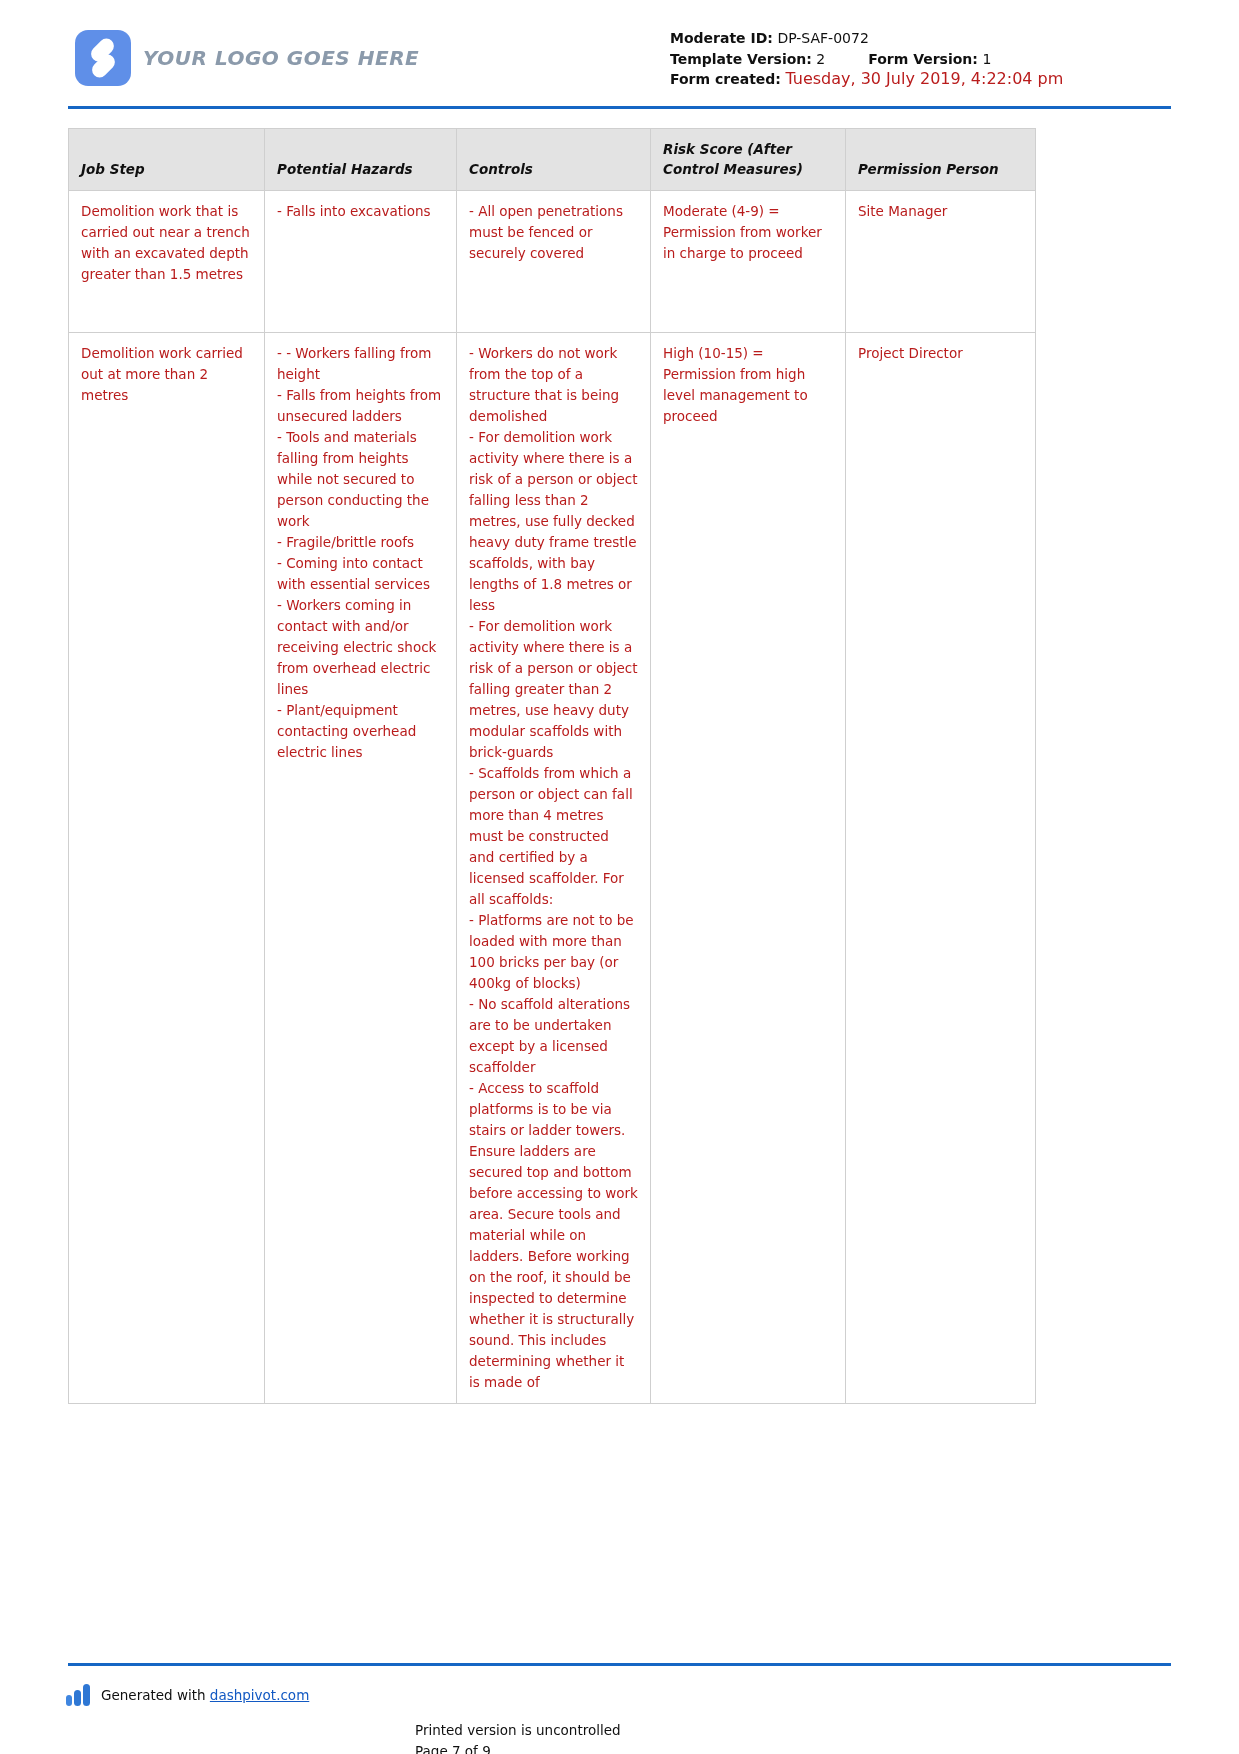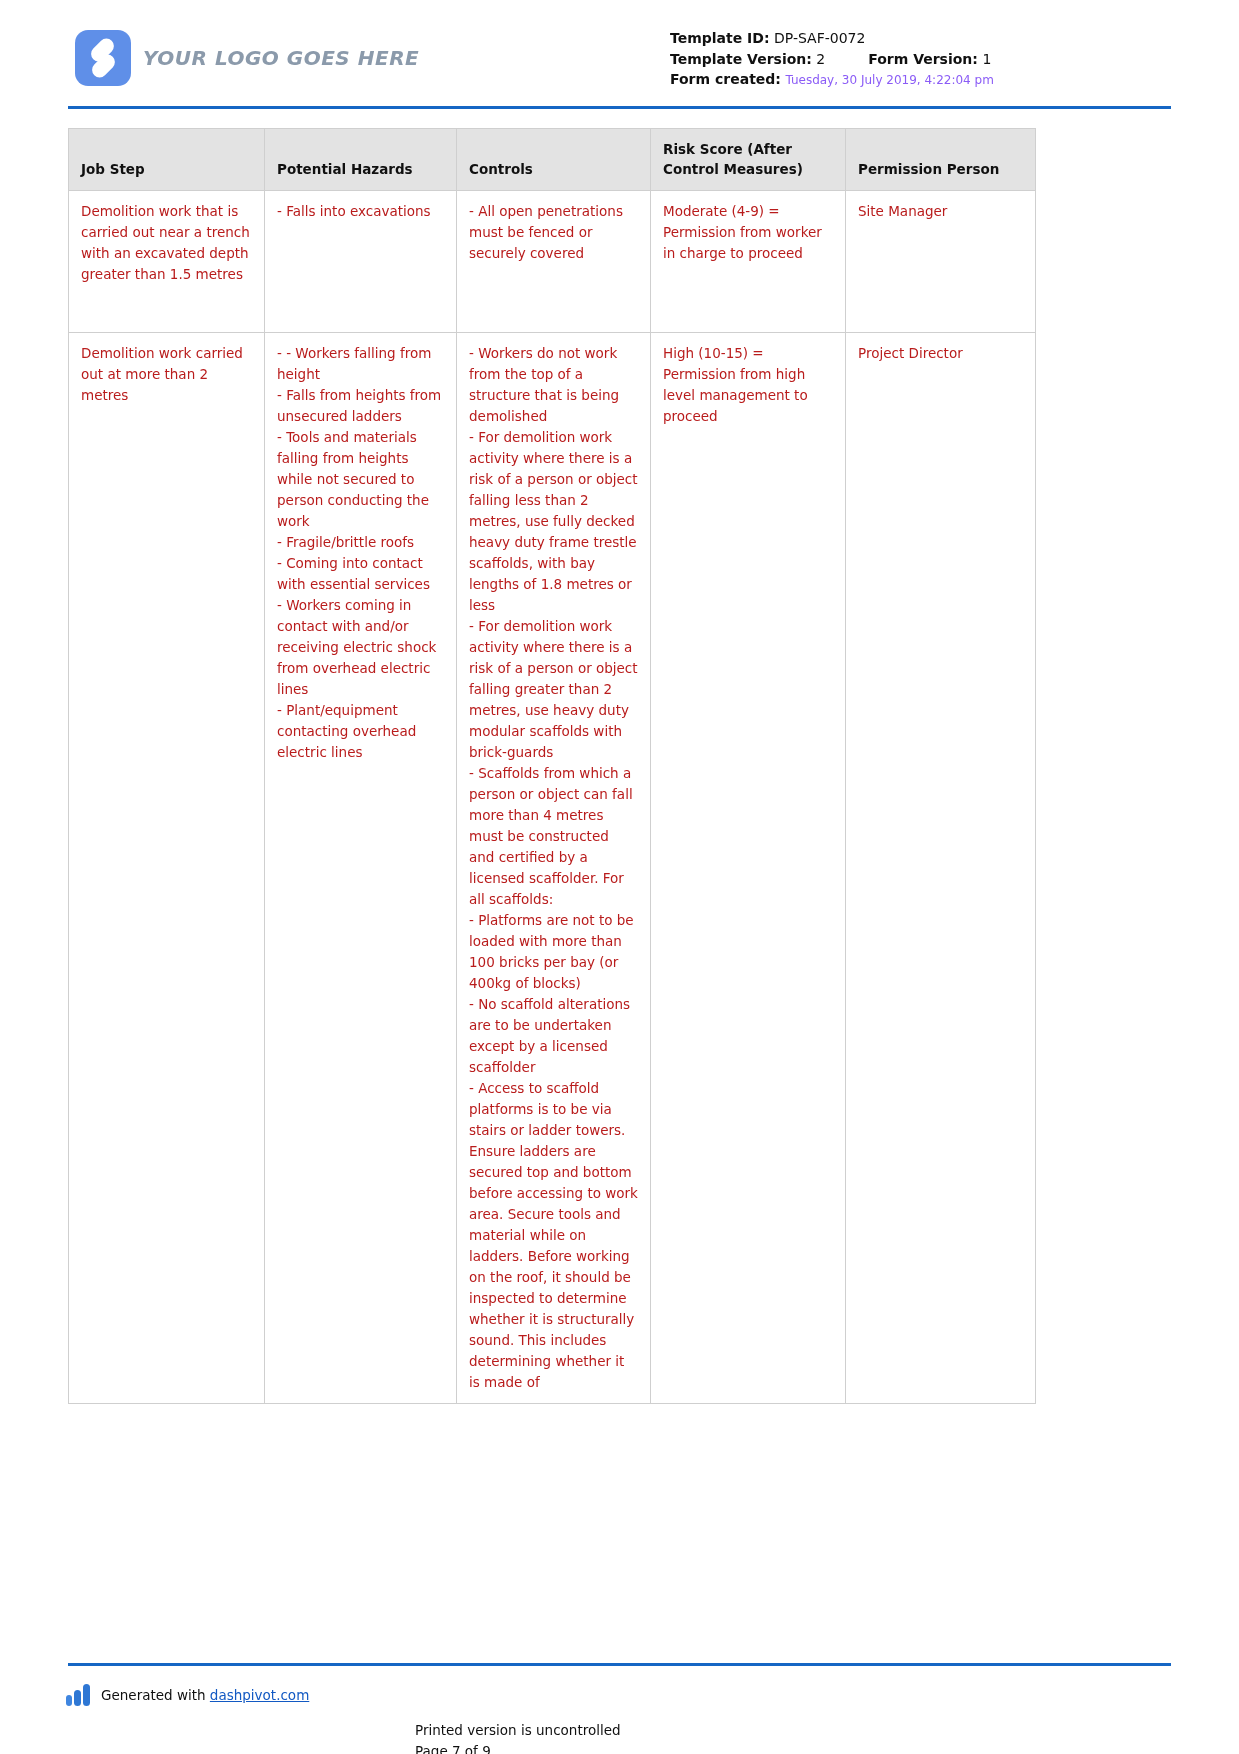--- a/index.html
+++ b/index.html
@@ -9,33 +9,33 @@
   
   .logo-block { position:absolute; left:75px; top:30px; display:flex; align-items:center; gap:12px; }
   .logo-icon svg { display:block; }
   .logo-text { font-size:20px; font-weight:bold; font-style:italic; color:#8b9aab; letter-spacing:0.5px; }
 
   .head-block { position:absolute; top:28px; font-size:14px; line-height:20.5px; }
   .head-left  { left:330px; }
   .head-right { left:670px; }
   .lbl { font-weight:bold; color:#101010; }
   .val { color:#101010; }
-  .val-small { font-size:12px; color:#8b5cf6; }
+  .val-small { font-size:16px; color:#b91c1c; }
   .ver-gap { display:inline-block; width:34px; }
 
   .rule { position:absolute; left:68px; width:1103px; height:3px; background:#1566C4; }
   .rule-top { top:106px; }
   .rule-bottom { top:1663px; }
 
   
   .swms-wrap { position:absolute; left:68px; top:128px; width:967px; }
   table { border-collapse:collapse; table-layout:fixed; width:967px; font-size:13.5px; }
   th, td { border:1px solid #cfcfcf; }
   th { background:#e3e3e3; text-align:left; vertical-align:bottom; font-weight:bold;
-       padding:10px 12px 11px 12px; line-height:20px; color:#101010; }
+       padding:10px 12px 11px 12px; line-height:20px; color:#101010;font-style:italic; }
   td { vertical-align:top; padding:10px 12px; line-height:21px; white-space:pre-line; color:#b91c1c; }
   tr.row-1 td { height:142px; }
 
   
   .footer-item { position:absolute; top:1684px; font-size:13.5px; line-height:21px; color:#101010; }
   .footer-left { left:66px; display:flex; align-items:flex-start; gap:10px; }
   .footer-left .txt { padding-top:1px; }
   .footer-center { left:415px;margin-top:36px; }
   .footer-right { left:755px; }
   a.dp-link { color:#1259C3; text-decoration:underline; font-weight:normal; }
@@ -52,21 +52,21 @@
         <rect x="20" y="7" width="15" height="26" rx="7.5" fill="#ffffff" transform="rotate(45 27.5 20)"></rect>
         <rect x="21" y="23" width="15" height="26" rx="7.5" fill="#ffffff" transform="rotate(45 28.5 36)"></rect>
       </svg>
     </span>
     <span class="logo-text">YOUR LOGO GOES HERE</span>
   </div>
 
 
   <div class="head-block head-right">
     <div>
-      <span class="lbl">Template ID:</span>
+      <span class="lbl">Moderate ID:</span>
       <span class="val">DP-SAF-0072</span>
     </div>
     <div>
       <span class="lbl">Template Version:</span>
       <span class="val">2</span>
       <span class="ver-gap"></span>
       <span class="lbl">Form Version:</span>
       <span class="val">1</span>
     </div>
     <div>

